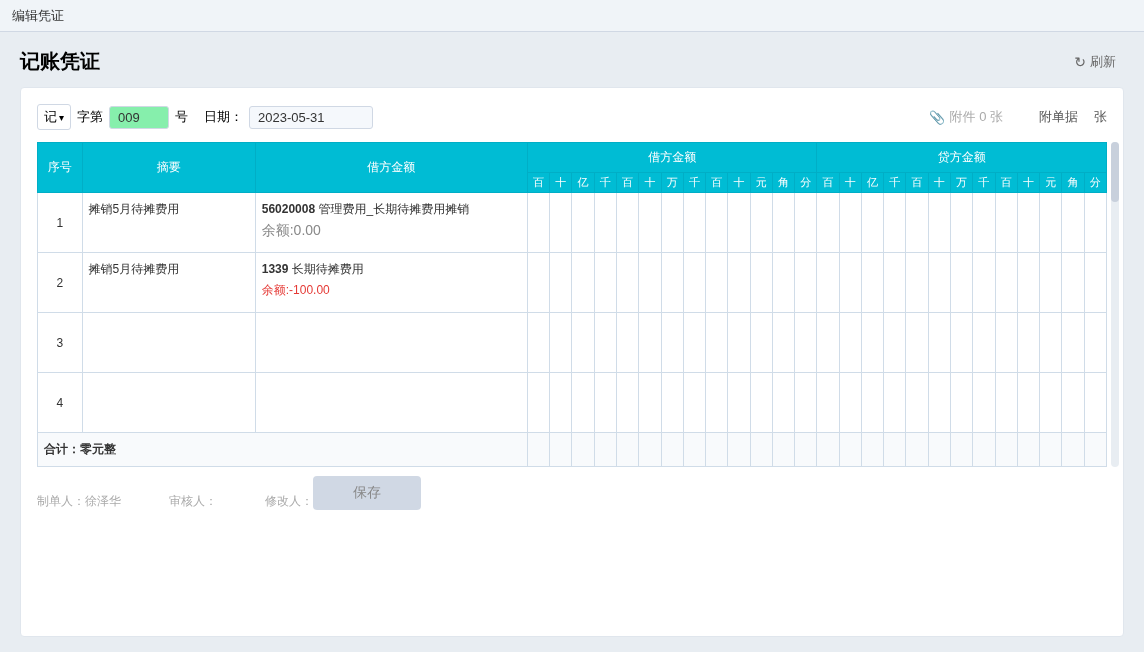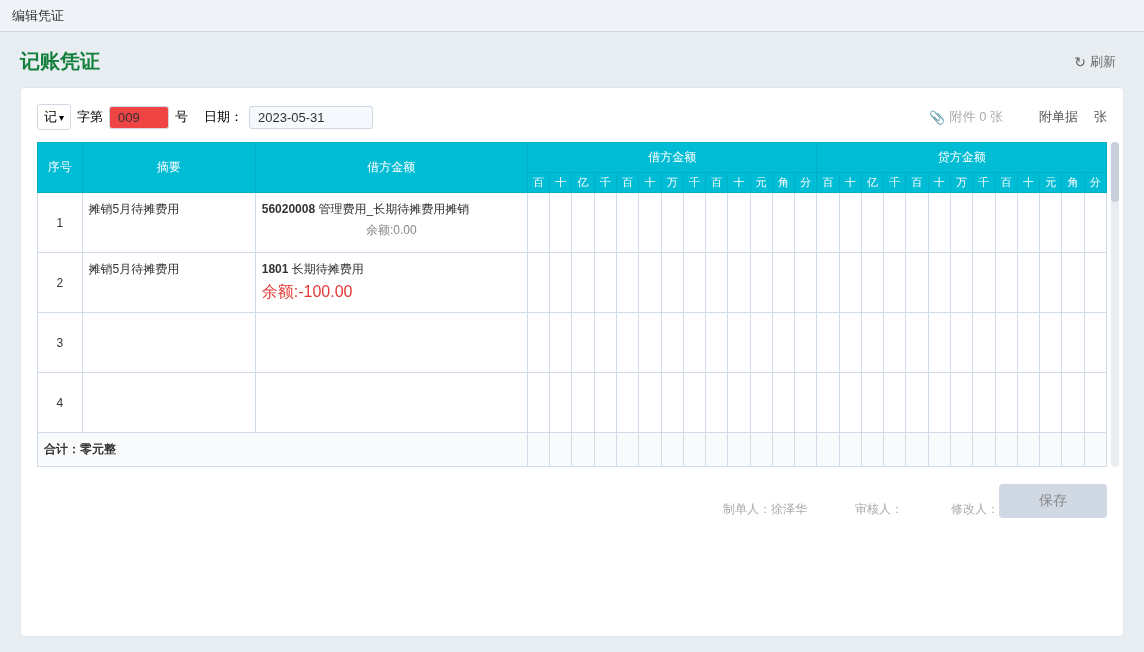--- a/index.html
+++ b/index.html
@@ -29,21 +29,21 @@
     }
     .page-header {
       display: flex;
       justify-content: space-between;
       align-items: center;
       margin-bottom: 12px;
     }
     .page-title {
       font-size: 20px;
       font-weight: bold;
-      color: #15803d;
+      color: #000000;
     }
     .refresh-btn {
       display: flex;
       align-items: center;
       gap: 4px;
       color: #666;
       cursor: pointer;
       font-size: 13px;
       background: none;
       border: none;
@@ -80,21 +80,21 @@
       font-size: 13px;
       cursor: pointer;
       gap: 2px;
     }
     .form-input {
       border: 1px solid #d0d8e4;
       border-radius: 3px;
       padding: 3px 8px;
       font-size: 13px;
       color: #333;
-      background: #ef4444;
+      background: #86efac;
       width: 60px;
     }
     .date-input {
       border: 1px solid #d0d8e4;
       border-radius: 3px;
       padding: 3px 8px;
       font-size: 13px;
       color: #333;
       background: #f5f8fc;
       width: 124px;
@@ -152,27 +152,26 @@
       background: #00bcd4;
       color: #fff;
       font-size: 11px;
       padding: 2px 1px;
       border: 1px solid #00aec6;
       text-align: center;
       min-width: 18px;
     }
     .balance-text {
       color: #888;
-      font-size: 12px;
+      font-size: 14px;
       margin-top: 2px;
-      text-align: center;
     }
     .balance-negative {
       color: #e53935;
-      font-size: 16px;
+      font-size: 12px;
       margin-top: 2px;
     }
     .total-row td {
       border-top: 1px solid #d0dce8;
       border-bottom: 1px solid #d0dce8;
       background: #f8fafc;
       padding: 8px 6px;
       font-weight: bold;
     }
     .footer-info {
@@ -349,21 +348,21 @@
               <td class="td-digit"></td>
               <td class="td-digit"></td>
               <td class="td-digit"></td>
               <td class="td-digit"></td>
               <td class="td-digit"></td>
               <td class="td-digit"></td>
             </tr>
             <tr style="height: 60px;">
               <td class="col-seq" style="text-align: center; vertical-align: middle;">2</td>
               <td class="col-summary" style="vertical-align: top; padding-top: 8px;">摊销5月待摊费用</td>
-              <td class="col-account" style="vertical-align: top; padding-top: 8px;"><span style="font-weight: bold;">1801 </span><span>长期待摊费用</span><div class="balance-negative" style="margin-top: 4px;">余额:-100.00</div></td>
+              <td class="col-account" style="vertical-align: top; padding-top: 8px;"><span style="font-weight: bold;">1339 </span><span>长期待摊费用</span><div class="balance-negative" style="margin-top: 4px;">余额:-100.00</div></td>
               <td class="td-digit"></td>
               <td class="td-digit"></td>
               <td class="td-digit"></td>
               <td class="td-digit"></td>
               <td class="td-digit"></td>
               <td class="td-digit"></td>
               <td class="td-digit"></td>
               <td class="td-digit"></td>
               <td class="td-digit"></td>
               <td class="td-digit"></td>
@@ -480,21 +479,21 @@
             <td class="td-digit"></td>
           </tr>
         </tfoot>
       </table>
 
       <div class="scrollbar-track" style="position:absolute; right:-12px; top:0; height:100%;">
         <div class="scrollbar-thumb"></div>
       </div>
     </div>
 
-    <div style="display:flex; justify-content: flex-end; align-items: flex-end; margin-top: 24px;">
+    <div style="display:flex; justify-content: flex-start; align-items: flex-end; margin-top: 16px;">
       <div class="footer-info">
         <span>
           <span>制单人：</span><span>徐泽华</span>
         </span>
         <span>
           <span>审核人：</span><span></span>
         </span>
         <span>
           <span>修改人：</span><span></span>
         </span>

